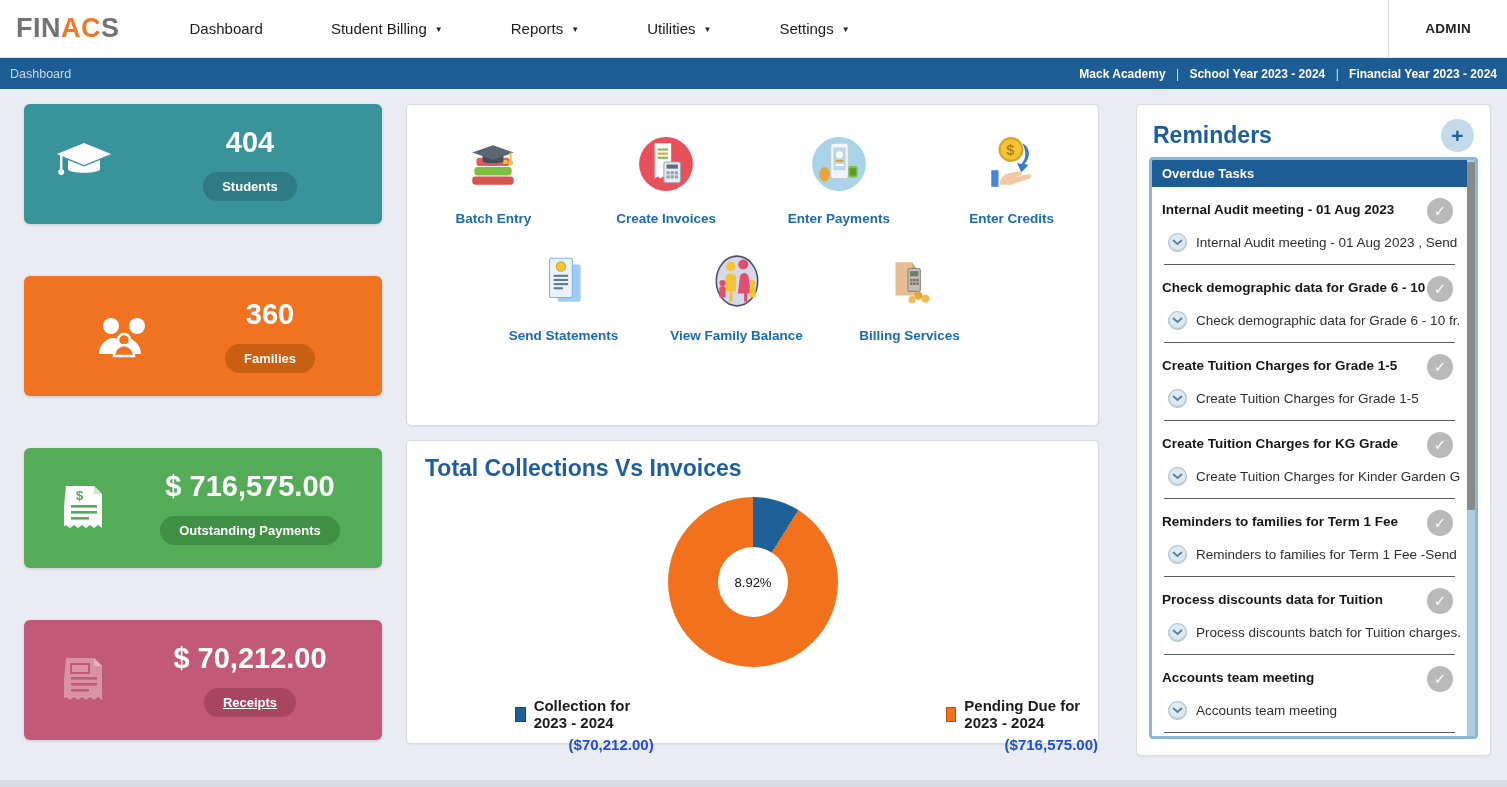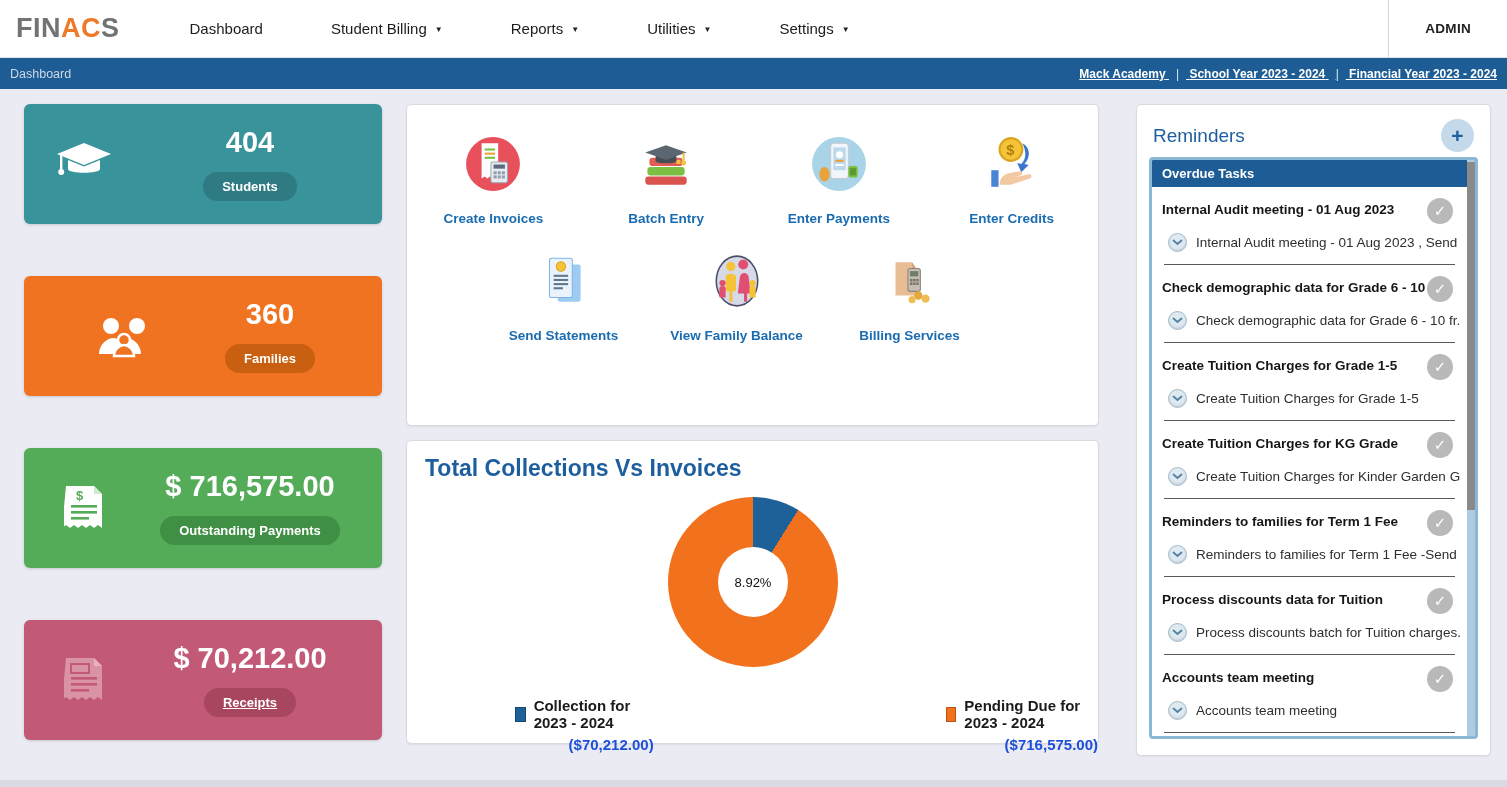--- a/index.html
+++ b/index.html
@@ -14,21 +14,21 @@
   .nav-item { font-size:15px; color:#1c1c1c; margin:0 34px; cursor:pointer; white-space:nowrap; }
   .nav-item .caret { font-size:8px; color:#222; margin-left:8px; vertical-align:2px; }
   .nav-right { margin-left:auto; height:58px; display:flex; align-items:center;
                border-left:1px solid #d6d6d9; padding:0 36px 0 36px; }
   .admin { font-size:13.5px; font-weight:600; color:#222; letter-spacing:.3px; }
 
   
   .crumbbar { position:absolute; left:0; top:58px; width:1507px; height:31px; background:#1d5c94;
               display:flex; align-items:center; justify-content:space-between; padding:0 10px; }
   .crumb-left { color:#cdd9e6; font-size:12.5px; }
-  .crumb-right { color:#fff; font-size:12px; font-weight:700;text-decoration:underline; }
+  .crumb-right { color:#fff; font-size:12px; font-weight:700; }
   .crumb-right .sep { margin:0 7px; font-weight:400; color:#dbe6f0; }
 
   
   .statcard { position:absolute; left:24px; width:358px; height:120px; border-radius:6px;
               box-shadow:0 1px 3px rgba(0,0,0,.15); display:flex; align-items:center; color:#fff; }
   .stat-icon { width:120px; display:flex; justify-content:center; align-items:center; }
   .stat-body { flex:1; display:flex; flex-direction:column; align-items:center; padding-right:26px; }
   .stat-value { font-size:29px; font-weight:700; line-height:1.1; }
   .stat-badge { margin-top:14px; border-radius:16px; padding:7px 19px; font-size:13px; font-weight:700; color:#fff; white-space:nowrap; }
 
@@ -53,21 +53,21 @@
   .legend { position:absolute; top:256px; left:0; width:100%; display:flex; }
   .legend-item { display:flex; flex-direction:column; }
   .legend-item.first { margin-left:84px; } .legend-item.second { margin-left:268px; }
   .legend-line1 { display:flex; align-items:center;margin-left:24px; }
   .legend-sq { width:15px; height:15px; border:1px solid rgba(0,0,0,.25); margin-right:8px; }
   .legend-label { font-size:15px; font-weight:700; color:#1b1b1b; }
   .legend-amount { font-size:15px; font-weight:700; color:#1d4ed8; margin-left:23px; margin-top:5px;text-align:right; }
 
   
   .rem-head { display:flex; align-items:center; justify-content:space-between; padding:14px 16px 0 16px; }
-  .rem-title { font-size:19px; font-weight:400; color:#1d5e9e; }
+  .rem-title { font-size:23px; font-weight:700; color:#1d5e9e; }
   .add-btn { width:33px; height:33px; border-radius:50%; background:#c4daea; border:none; cursor:pointer;
              color:#1d5e9e; font-size:21px; font-weight:700; line-height:30px; text-align:center; }
   .rem-box { position:absolute; left:12px; right:12px; top:52px; bottom:16px;
              border:3px solid #8cb8d8; border-radius:4px; overflow:hidden; background:#fff; }
   .rem-box-head { background:#1d5c94; color:#fff; font-size:13px; font-weight:700; height:27px;
                   line-height:27px; padding-left:10px; }
   .rem-scroll { position:absolute; top:27px; bottom:0; left:0; right:8px; overflow:hidden; }
   .task { padding:11px 6px 0 10px; }
   .task-row1 { display:flex; align-items:flex-start; justify-content:space-between; }
   .task-title { font-size:13.5px; font-weight:700; color:#161616; padding-top:4px; }
@@ -172,53 +172,53 @@
   <div class="stat-body">
     <div class="stat-value">$ 70,212.00</div>
     <div class="stat-badge" style="background: rgb(168, 69, 95); text-decoration: underline;">Receipts</div>
   </div>
 </div>
 
 <section class="panel" style="left:406px; top:104px; width:693px; height:322px;">
   <div class="sc-row sc-row1">
     <div class="sc-item">
       <span><svg viewBox="0 0 56 56">
+            <rect x="8" y="40" width="40" height="8" rx="3" fill="#d9534f"></rect>
+            <rect x="10" y="31" width="36" height="8" rx="3" fill="#7bc043"></rect>
+            <rect x="12" y="22" width="32" height="8" rx="3" fill="#e05c55"></rect>
+            <rect x="38" y="24" width="4" height="4" fill="#f5c03e"></rect>
+            <path d="M28 10 L48 17 L28 24 L8 17 Z" fill="#5c6670"></path>
+            <path d="M18 20 v5 c0 3 20 3 20 0 v-5 l-10 4 Z" fill="#454d56"></path>
+            <rect x="44" y="17" width="2" height="8" fill="#f5c03e"></rect>
+            <circle cx="45" cy="27" r="2.4" fill="#f5c03e"></circle>
+          </svg></span>
+      <div class="sc-label">Batch Entry</div>
+    </div>
+    <div class="sc-item">
+      <span><svg viewBox="0 0 56 56">
             <circle cx="28" cy="28" r="26" fill="#e8505b"></circle>
             <path d="M17 8 h16 v34 l-2.6-2 -2.6 2 -2.6-2 -2.6 2 -2.6-2 -3 2 Z" fill="#fdfdfd"></path>
             <rect x="20" y="13" width="10" height="2" fill="#7bc043"></rect>
             <rect x="20" y="17" width="10" height="2" fill="#e8a33d"></rect>
             <rect x="20" y="21" width="10" height="2" fill="#7bc043"></rect>
             <rect x="26" y="26" width="16" height="20" rx="2" fill="#e9edf2" stroke="#9aa7b5"></rect>
             <rect x="28.5" y="28.5" width="11" height="4" fill="#5b6b7b"></rect>
             <g fill="#8fa0b0">
               <rect x="28.5" y="35" width="3" height="3"></rect>
               <rect x="32.5" y="35" width="3" height="3"></rect>
               <rect x="36.5" y="35" width="3" height="3"></rect>
               <rect x="28.5" y="39" width="3" height="3"></rect>
               <rect x="32.5" y="39" width="3" height="3"></rect>
               <rect x="36.5" y="39" width="3" height="3"></rect>
             </g>
           </svg></span>
       <div class="sc-label">Create Invoices</div>
     </div>
     <div class="sc-item">
       <span><svg viewBox="0 0 56 56">
-            <rect x="8" y="40" width="40" height="8" rx="3" fill="#d9534f"></rect>
-            <rect x="10" y="31" width="36" height="8" rx="3" fill="#7bc043"></rect>
-            <rect x="12" y="22" width="32" height="8" rx="3" fill="#e05c55"></rect>
-            <rect x="38" y="24" width="4" height="4" fill="#f5c03e"></rect>
-            <path d="M28 10 L48 17 L28 24 L8 17 Z" fill="#5c6670"></path>
-            <path d="M18 20 v5 c0 3 20 3 20 0 v-5 l-10 4 Z" fill="#454d56"></path>
-            <rect x="44" y="17" width="2" height="8" fill="#f5c03e"></rect>
-            <circle cx="45" cy="27" r="2.4" fill="#f5c03e"></circle>
-          </svg></span>
-      <div class="sc-label">Batch Entry</div>
-    </div>
-    <div class="sc-item">
-      <span><svg viewBox="0 0 56 56">
             <circle cx="28" cy="28" r="26" fill="#a9d3e6"></circle>
             <rect x="20" y="8" width="17" height="34" rx="3" fill="#f2f6fa" stroke="#c3ccd6"></rect>
             <rect x="22.5" y="12" width="12" height="22" fill="#bcd9ec"></rect>
             <circle cx="28.5" cy="19" r="3.4" fill="#ffffff"></circle>
             <rect x="24.5" y="24" width="8" height="2" fill="#e8a33d"></rect>
             <rect x="24.5" y="28" width="8" height="2" fill="#ffffff"></rect>
             <ellipse cx="14" cy="38" rx="5" ry="7" fill="#e8a33d"></ellipse>
             <rect x="37" y="30" width="9" height="11" rx="2" fill="#7bc043"></rect>
             <rect x="38.5" y="32" width="6" height="7" fill="#5d9931"></rect>
           </svg></span>

